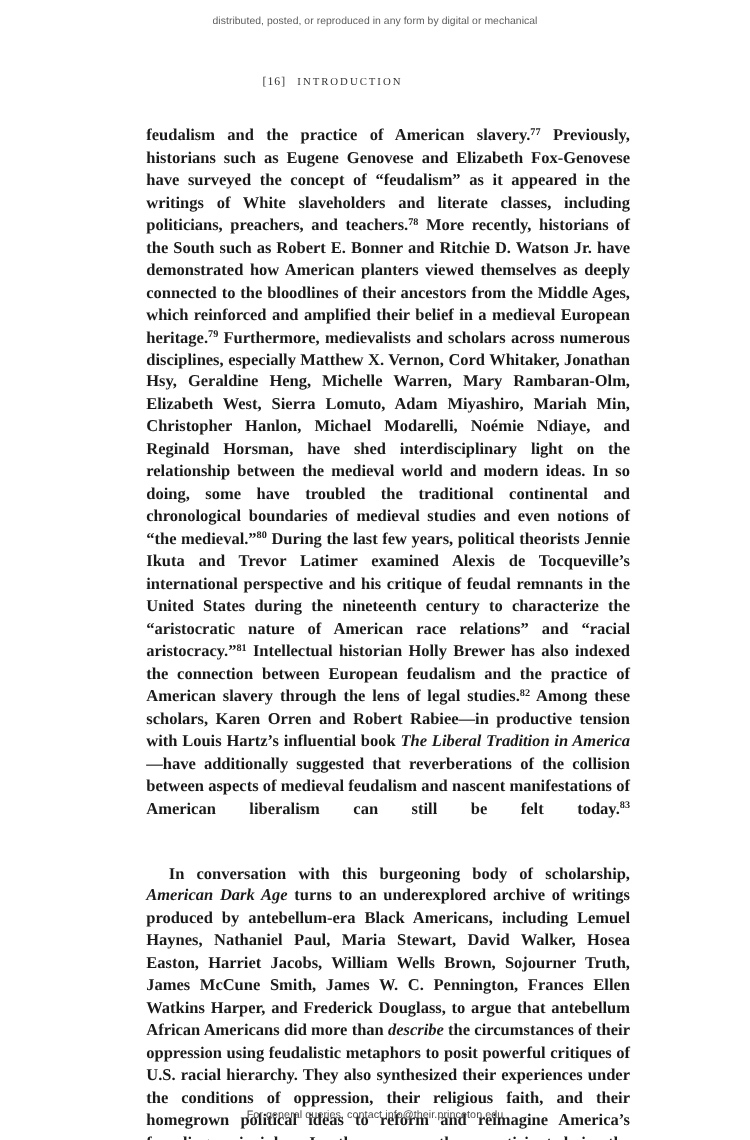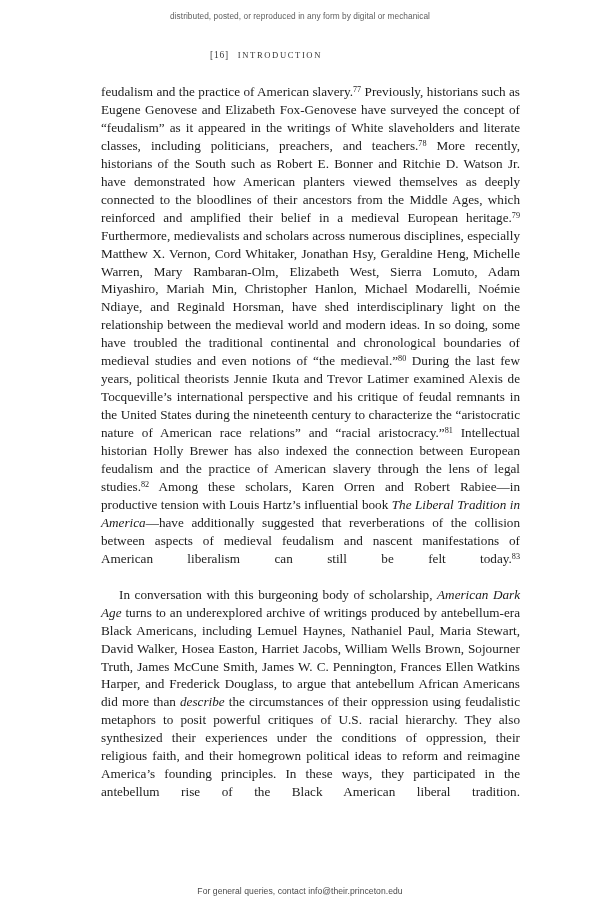--- a/index.html
+++ b/index.html
@@ -34,21 +34,21 @@
     line-height: 12.4px;
     color: #5d5d5d;
     text-align: center;
     letter-spacing: 0.05px;
   }
   .copyright span { display: block; }
 
   
   .running-head {
     position: absolute;
-    top: 50px;
+    top: 60px;
     left: 0;
     width: 532px;
     text-align: center;
     font-size: 9.4px;
     color: #333333;
     font-variant: normal;
   }
   .running-head .folio {
     letter-spacing: 0.8px;
   }
@@ -65,21 +65,22 @@
     left: 101px;
     width: 419px;
     font-size: 13.2px;
     line-height: 17.96px;
     text-align: justify;
     text-justify: inter-word;
     color: #1b1b1b;
     hyphens: manual;
   }
   .textblock p {
-    margin: 0;
+    margin: 16px;
+    font-weight: bold;
   }
   .textblock p.indent {
     text-indent: 18px;
   }
   .textblock sup {
     font-size: 0.62em;
     line-height: 0;
     vertical-align: 0.52em;
   }
   .textblock i, .textblock em {

